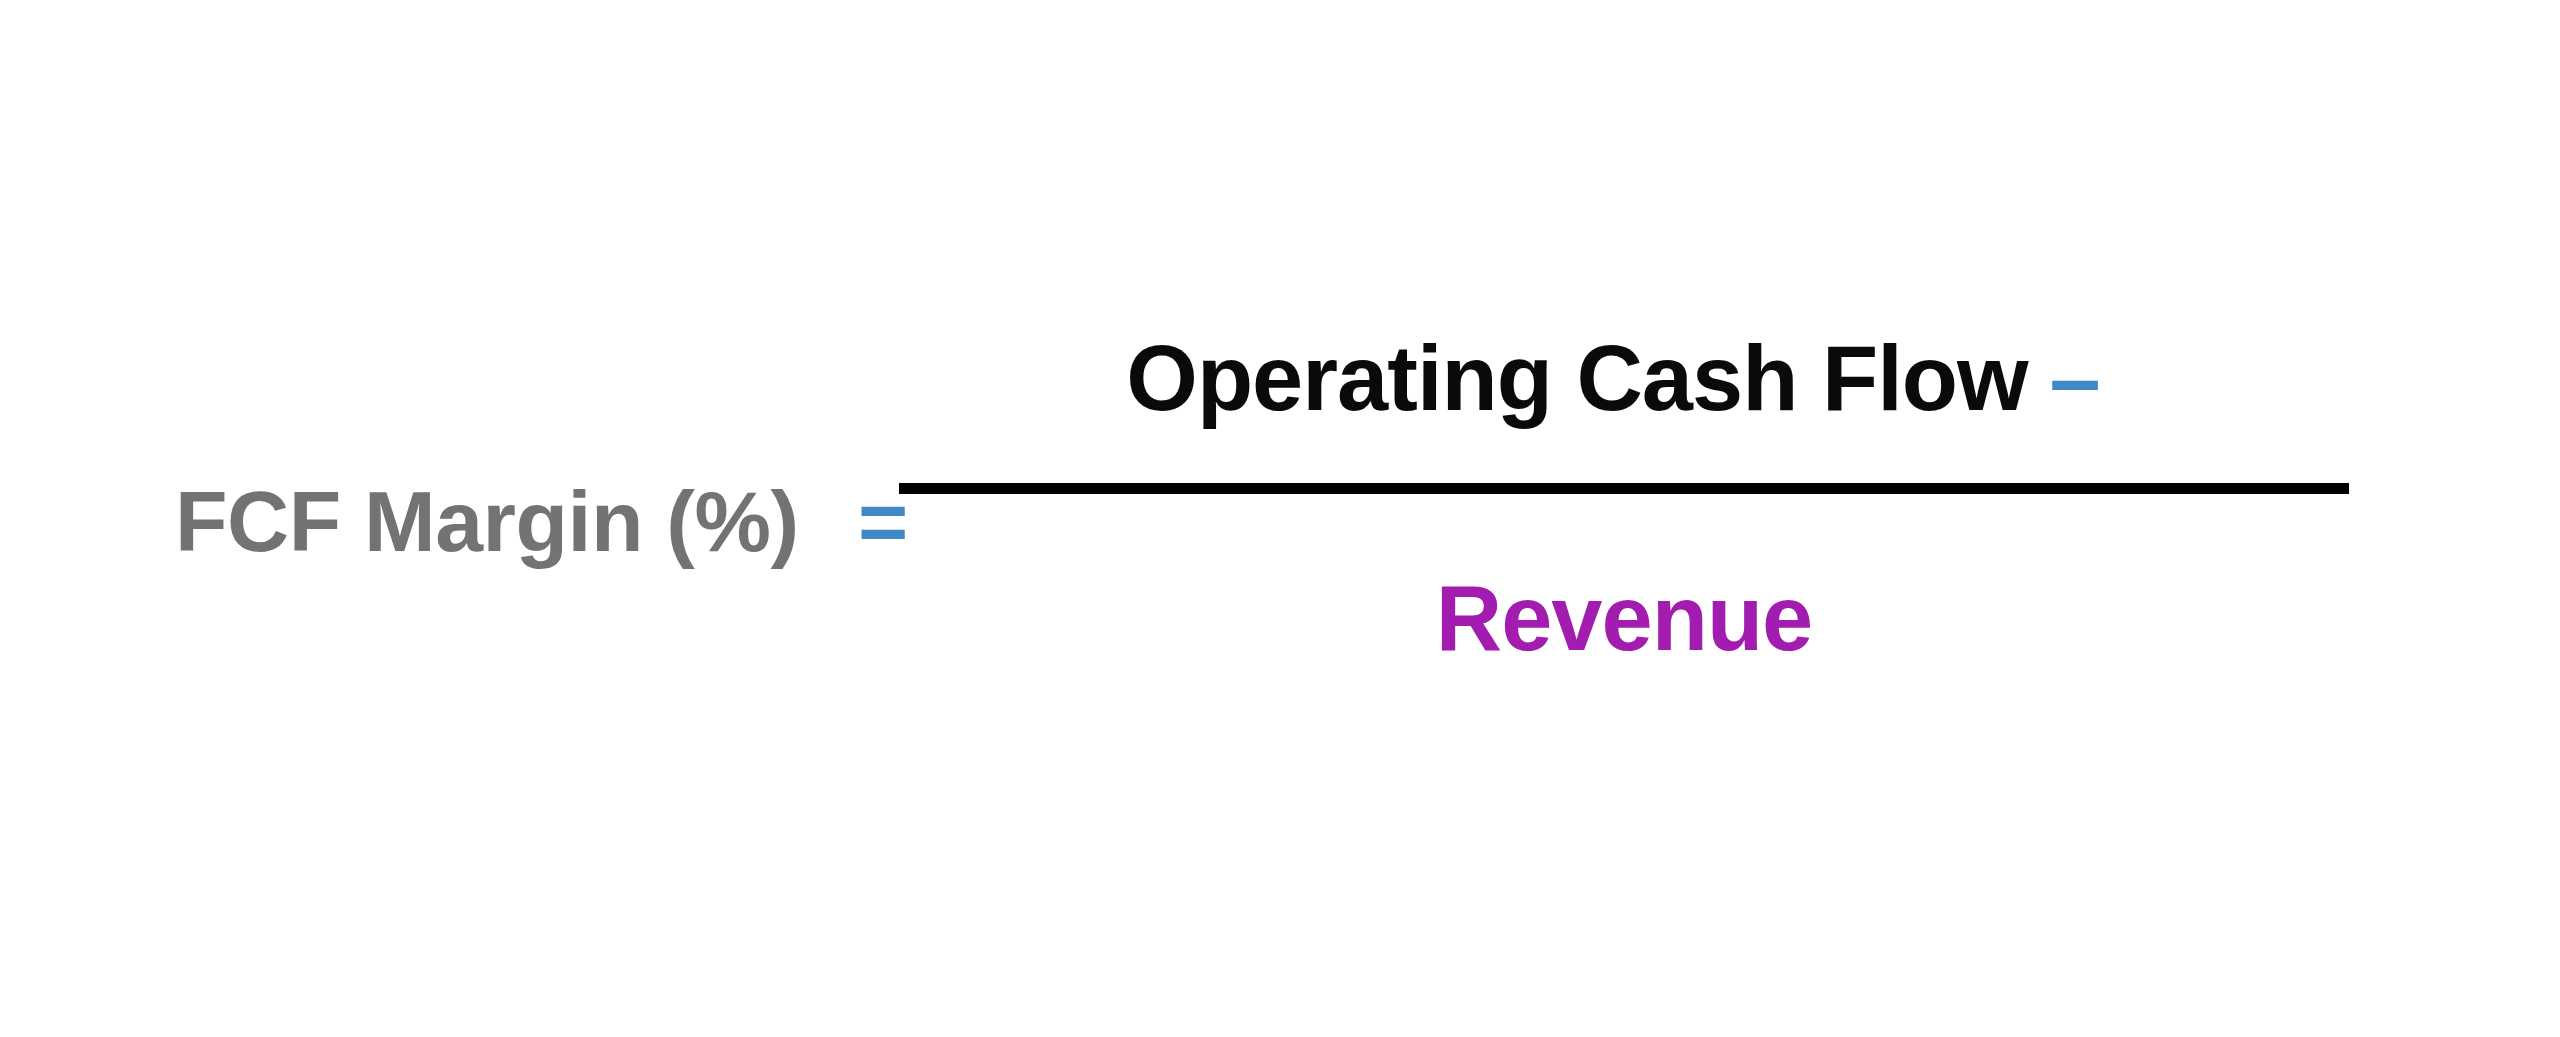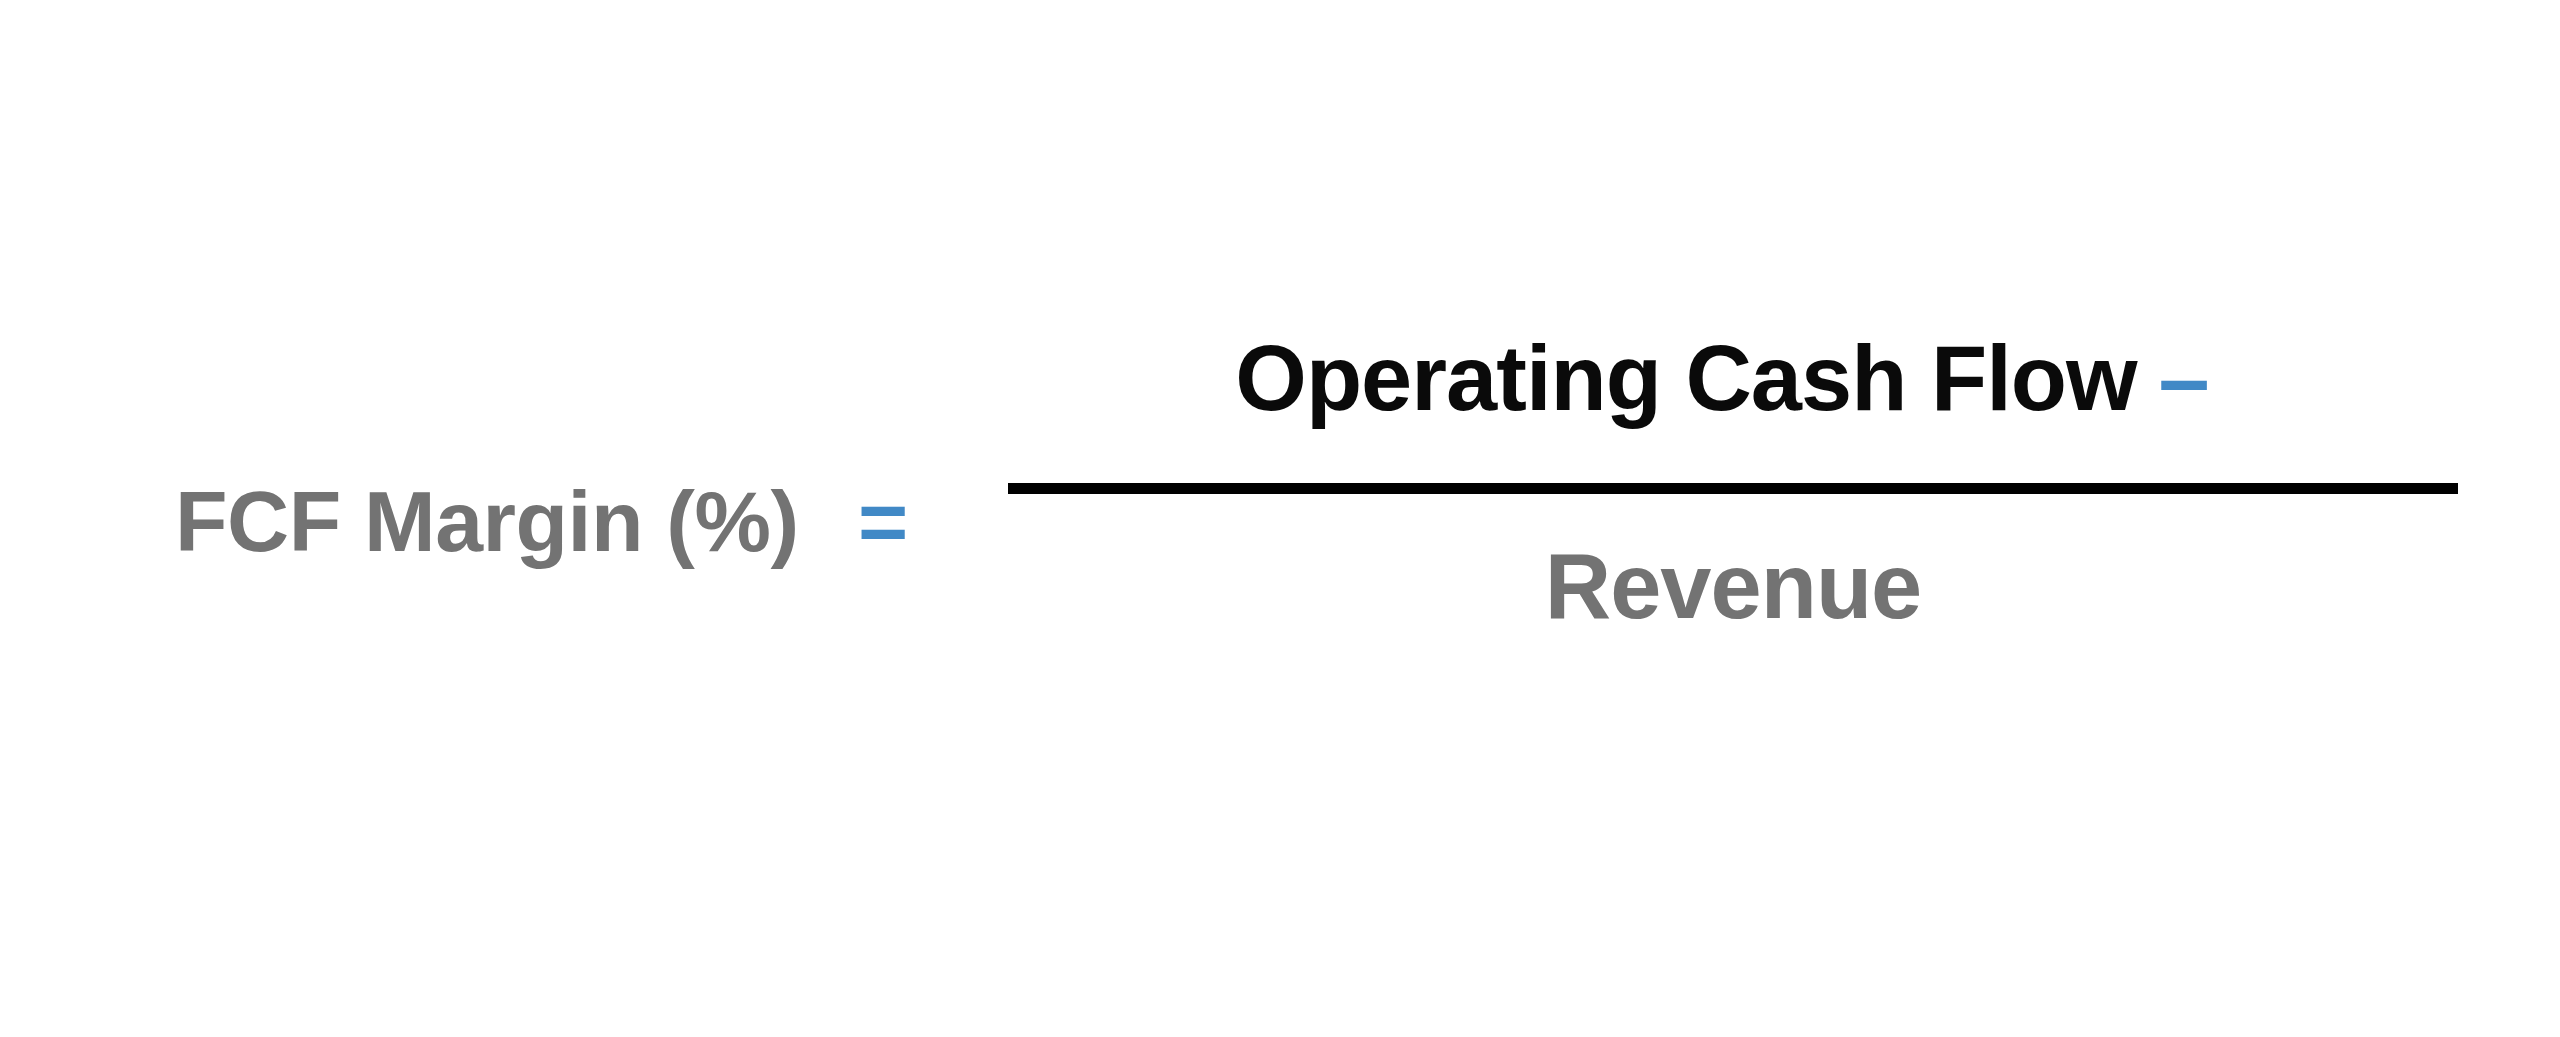--- a/index.html
+++ b/index.html
@@ -43,21 +43,21 @@
     font-size: 86px;
     font-weight: 700;
     color: #4189C6;
     line-height: 1;
     white-space: nowrap;
   }
 
   
   .fraction {
     position: absolute;
-    left: 1008px;
+    left: 899px;
     top: 330px;
     width: 1450px;
     display: flex;
     flex-direction: column;
     align-items: center;
   }
 
   .numerator {
     font-size: 92px;
     font-weight: 700;
@@ -78,24 +78,24 @@
     width: 1450px;
     height: 11px;
     background: #000000;
     margin-top: 56px;
   }
 
   .denominator {
     font-size: 92px;
     font-weight: 700;
     letter-spacing: -1px;
-    color: #737373;
+    color: #a21caf;
     line-height: 1.05;
     white-space: nowrap;
-    margin-top: 44px;
+    margin-top: 76px;
   }
 </style>
 </head>
 <body>
 
 <div id="formula-canvas">
 
   <div class="lhs-label">FCF Margin (%)</div>
 
   <div class="equals-sign">=</div>

